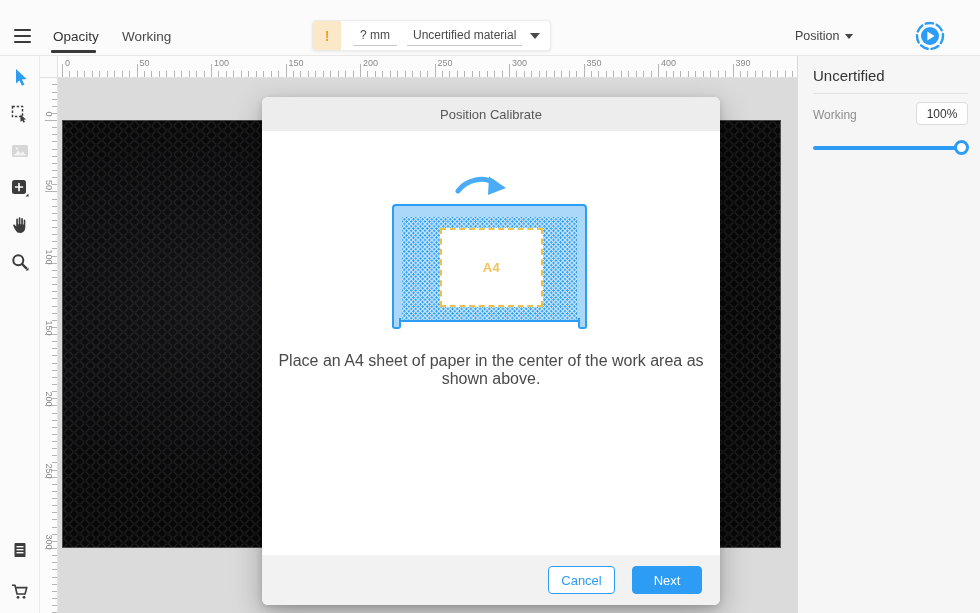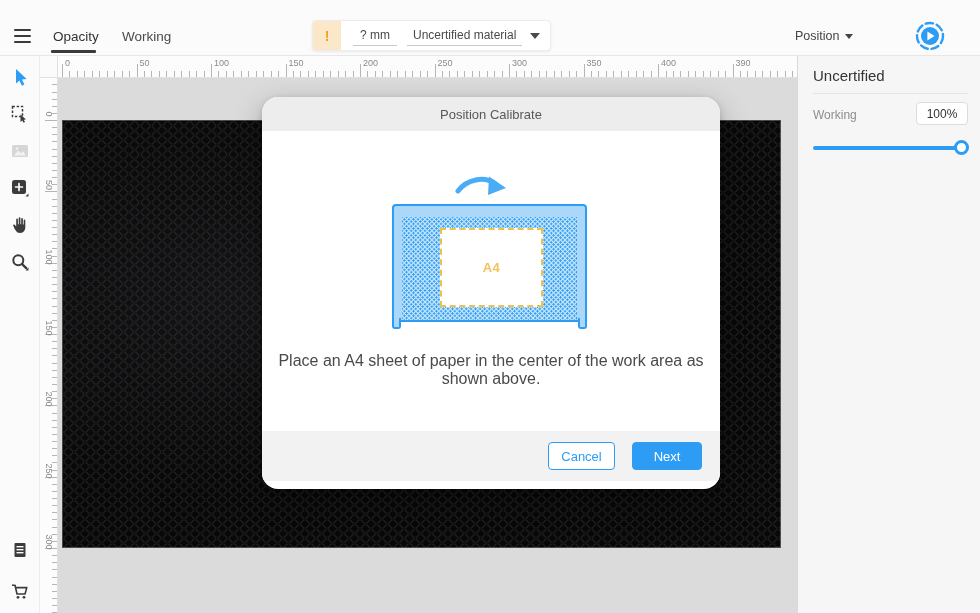--- a/index.html
+++ b/index.html
@@ -78,22 +78,22 @@
   .opacity-input { position:absolute; right:12px; top:46px; width:52px; height:23px;
     border:1px solid #DCDCDC; border-radius:4px; background:#fff; text-align:center;
     font-size:12px; color:#333; font-family:"Liberation Sans", sans-serif; }
   .slider { position:absolute; left:15px; right:13px; top:84px; height:15px; cursor:pointer; }
   .slider-track { position:absolute; left:0; right:0; top:6px; height:3.5px;
     background:#2D9CF4; border-radius:2px; }
   .slider-handle { position:absolute; right:-2px; top:0; width:15px; height:15px;
     border-radius:50%; background:#fff; border:3.5px solid #2D9CF4; cursor:grab; }
 
   
-  #dialog { position:absolute; left:262px; top:97px; width:458px; height:392px;
-    background:#fff; border-radius:16px; overflow:hidden; z-index:10;
+  #dialog { position:absolute; left:262px; top:97px; width:458px; height:508px;
+    background:#fff; border-radius:6px; overflow:hidden; z-index:10;
     box-shadow:0 10px 30px rgba(0,0,0,.28), 0 2px 6px rgba(0,0,0,.15); }
   .dlg-header { height:34px; background:#EDEDED; display:flex; align-items:center;
     justify-content:center; font-size:13px; color:#585858; }
   .dlg-body { position:relative; height:370px; }
   .dlg-arrow { position:absolute; left:192px; top:44px; }
   .machine { position:absolute; left:130px; top:73px; width:195px; height:118px;
     background:#ABD8F8; border:2px solid #2D9CF4; border-radius:4px; }
   .machine .leg { position:absolute; bottom:-9px; width:9px; height:11px; background:#ABD8F8;
     border:2px solid #2D9CF4; border-top:none; border-radius:0 0 3px 3px; }
   .leg.left { left:-2px; }
@@ -103,21 +103,21 @@
     background-image:
       radial-gradient(circle, #2D9CF4 1.05px, transparent 1.25px),
       radial-gradient(circle, #2D9CF4 1.05px, transparent 1.25px);
     background-size:4.6px 4.6px; background-position:0 0, 2.3px 2.3px; }
   .paper { position:absolute; left:46px; top:22px; width:103px; height:79px;
     background:#fff; border:2px dashed #EFC04A; display:flex; align-items:center;
     justify-content:center; }
   .paper-label { color:#F2C35B; font-size:13px; font-weight:bold; letter-spacing:.5px; }
   .dlg-message { position:absolute; left:0; right:0; top:221px; text-align:center;
     font-size:16px; color:#4A4A4A; }
-  .dlg-footer { position:absolute; left:0; right:0; bottom:8px; height:50px; background:#F2F2F2; }
+  .dlg-footer { position:absolute; left:0; right:0; bottom:0; height:50px; background:#F2F2F2; }
   .dlg-buttons { position:absolute; right:18px; top:11px; display:flex; gap:17px; }
   .btn { height:28px; border-radius:4px; font-size:13px; font-family:"Liberation Sans", sans-serif;
     cursor:pointer; display:flex; align-items:center; justify-content:center; }
   .btn-cancel { width:67px; background:#fff; border:1px solid #2D9CF4; color:#2D9CF4; }
   .btn-next { width:70px; background:#2D9CF4; border:1px solid #2D9CF4; color:#fff; }
 </style>
 </head>
 <body>
 
 <div id="app">

